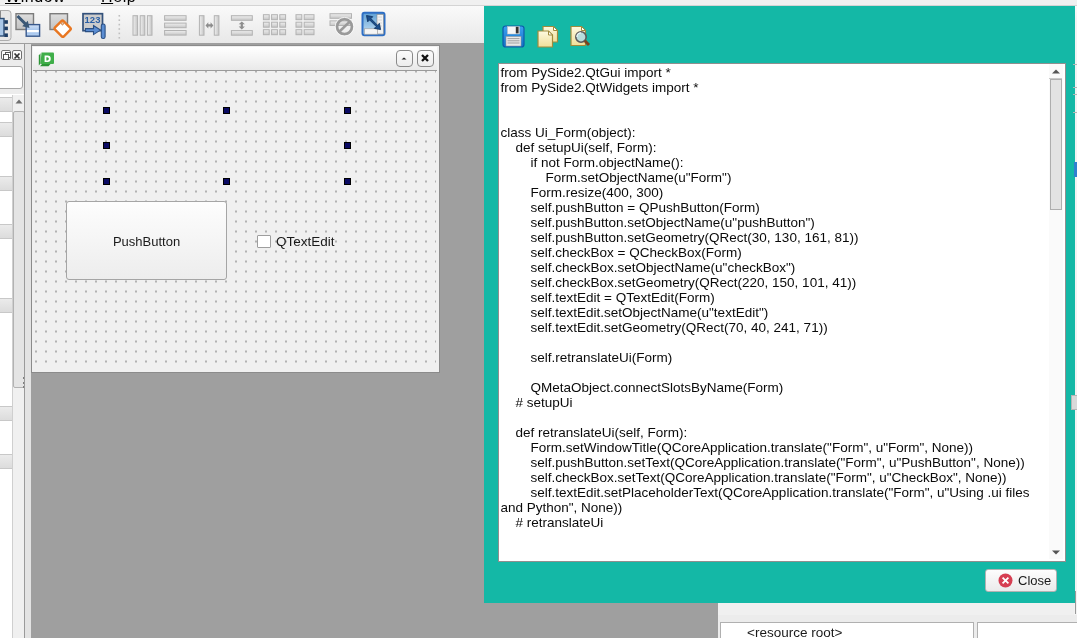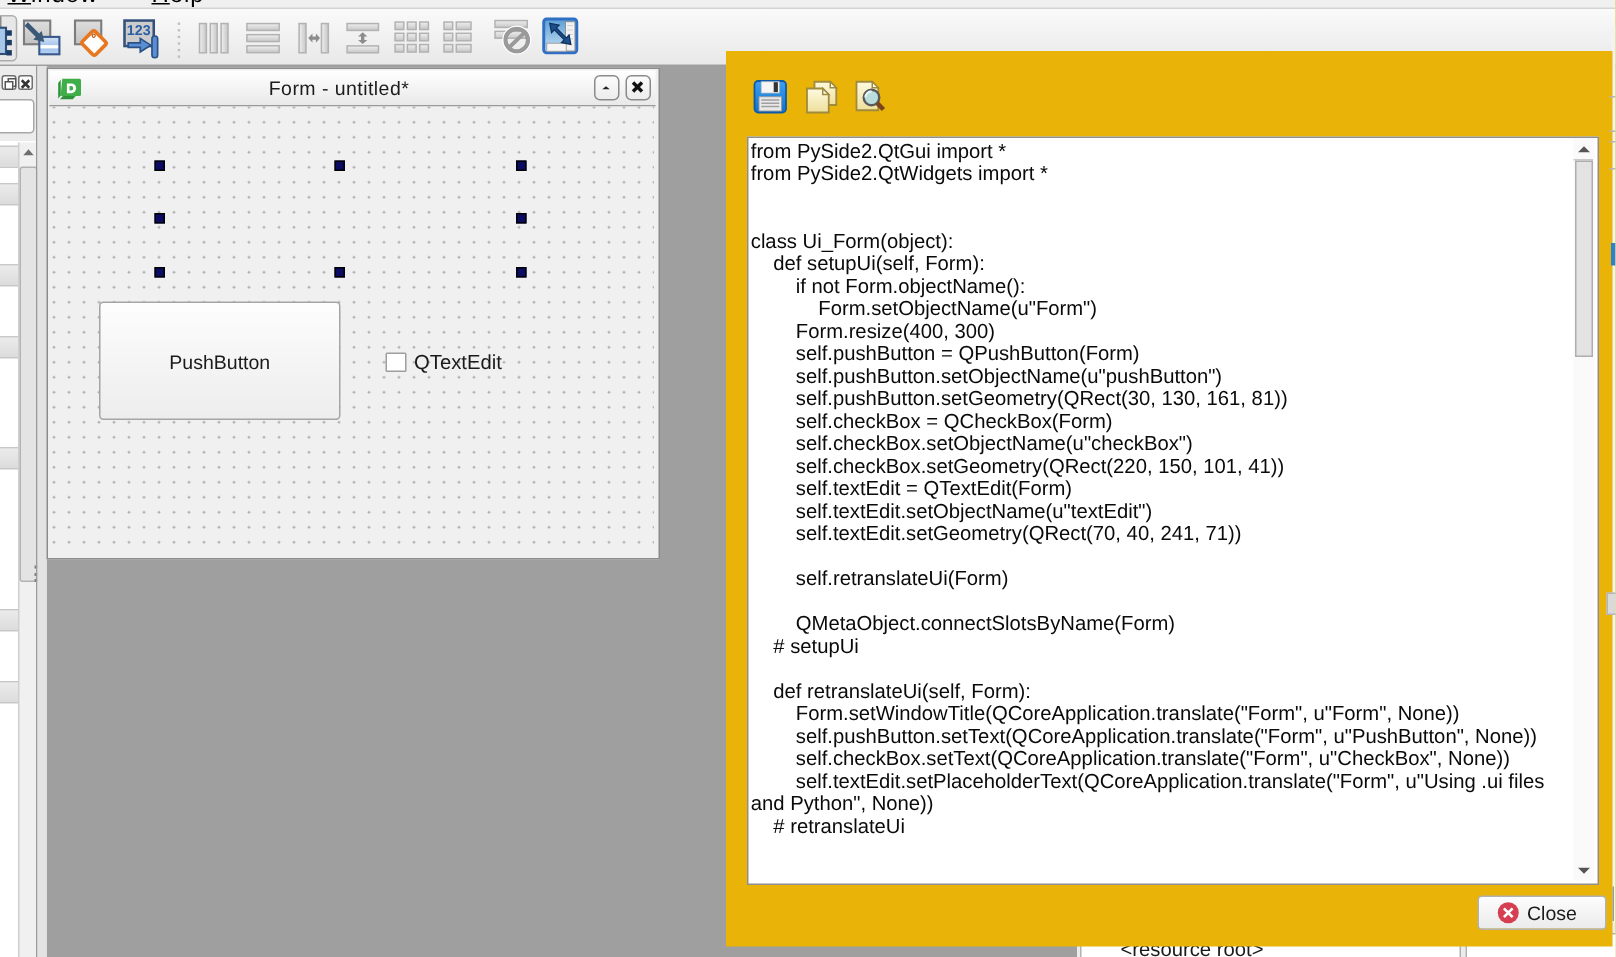--- a/index.html
+++ b/index.html
@@ -189,21 +189,20 @@
        background-image:radial-gradient(#aaaaaa 0.68px,rgba(0,0,0,0) 0.92px);
        background-size:10px 10px;background-position:-3px -4.5px;"></div>
 
   <svg width="18" height="16" style="position:absolute;left:6px;top:6px;">
     <path d="M3.5 0.5 L15 0.5 Q16 0.5 16 1.5 L16 11 Q16 12 15 12 L3.5 12 Q2.5 12 2.5 11 Z" fill="#3fae49"></path>
     <path d="M2.5 1.2 L0.8 3.4 L0.8 13.6 L2.5 11.6 Z" fill="#2c9436"></path>
     <path d="M4 12 L12.5 12 L10.5 14.2 L2 14.2 Z" fill="#2c9436"></path>
     <path fill-rule="evenodd" fill="#ffffff" d="M6.6 3.6 L9.5 3.6 A3.25 3.25 0 0 1 9.5 10.1 L6.6 10.1 Z M8.35 5.3 L9.3 5.3 A1.55 1.55 0 0 1 9.3 8.4 L8.35 8.4 Z"></path>
   </svg>
 
-  <div class="abs" style="left:-2px;top:5px;width:392px;text-align:center;font-size:13px;letter-spacing:0.3px;color:#1c1c1c;">Form&nbsp;-&nbsp;untitled*</div>
 
   <div class="abs" style="left:364px;top:4px;width:17px;height:17px;border:1px solid #8a8a8a;border-radius:4px;box-sizing:border-box;">
     <svg width="14" height="14" style="position:absolute;left:0;top:0;">
         <path d="M4.5 8.5 L7 6.5 L9.5 8.5 Z" fill="#222"></path>
       </svg>
   </div>
   <div class="abs" style="left:385px;top:4px;width:17px;height:17px;border:1px solid #8a8a8a;border-radius:4px;box-sizing:border-box;">
     <svg width="14" height="14" style="position:absolute;left:0;top:0;">
         <path d="M4 4 L10 10 M10 4 L4 10" stroke="#111" stroke-width="2.3"></path>
       </svg>
@@ -230,21 +229,21 @@
 
 <div id="resource" class="abs" style="left:718px;top:615px;width:359px;height:23px;background:#ececec;text-decoration:underline;">
   <div class="abs" style="left:2px;top:7px;width:252px;height:20px;background:#fff;border:1px solid #b0b0b0;
        font-size:13px;color:#1a1a1a;">
      <span class="abs" style="left:26px;top:2px;font-size:13.5px;">&lt;resource root&gt;</span>
   </div>
   <div class="abs" style="left:259px;top:7px;width:104px;height:20px;background:#fff;border:1px solid #b0b0b0;"></div>
 </div>
 
 <div class="abs" style="left:1074px;top:18px;width:3px;height:597px;background:#f3f3f3;"></div>
-<div id="dialog" class="abs" style="left:484px;top:34px;width:590.5px;height:597px;background:#eab308;">
+<div id="dialog" class="abs" style="left:484px;top:6px;width:590.5px;height:597px;background:#14b8a6;">
 
   <svg width="120" height="26" style="position:absolute;left:18px;top:19px;">
     <defs>
       <linearGradient id="flop" x1="0" y1="0" x2="0" y2="1">
         <stop offset="0" stop-color="#3da0f0"></stop>
           <stop offset="1" stop-color="#1272c8"></stop>
       </linearGradient>
       <linearGradient id="page" x1="0" y1="0" x2="0" y2="1">
         <stop offset="0" stop-color="#fdfae0"></stop>
           <stop offset="1" stop-color="#efdf9a"></stop>
@@ -318,21 +317,21 @@
     <svg width="12" height="8" style="position:absolute;left:1px;top:4px;">
         <path d="M2 5.5 L6 1.5 L10 5.5 Z" fill="#555"></path>
       </svg>
     <div class="abs" style="left:0;top:14px;width:13px;height:1px;background:#c9c9c9;"></div>
     <div class="abs" style="left:0.5px;top:15px;width:12px;height:131px;background:#e3e3e3;border:1px solid #aeaeae;box-sizing:border-box;"></div>
     <svg width="12" height="8" style="position:absolute;left:1px;top:485px;">
         <path d="M2 1.5 L10 1.5 L6 5.5 Z" fill="#555"></path>
       </svg>
   </div>
 
-  <div class="abs" style="left:501px;top:563px;width:86px;height:23px;border:1px solid #b2b2b2;border-radius:3px;
+  <div class="abs" style="left:501px;top:563px;width:72px;height:23px;border:1px solid #b2b2b2;border-radius:3px;
        background:linear-gradient(#fdfdfd,#ebebeb);box-sizing:border-box;">
     <svg width="16" height="16" style="position:absolute;left:12px;top:3px;">
       <circle cx="7.5" cy="7.5" r="7" fill="#d63f52"></circle>
       <path d="M4.6 4.6 L10.4 10.4 M10.4 4.6 L4.6 10.4" stroke="#ffffff" stroke-width="1.8"></path>
     </svg>
     <span class="abs" style="left:32px;top:3px;font-size:13px;color:#1a1a1a;">Close</span>
   </div>
 </div>
 
 <div class="abs" style="left:1073px;top:64px;width:4px;height:1px;background:#b5b5b5;"></div>

